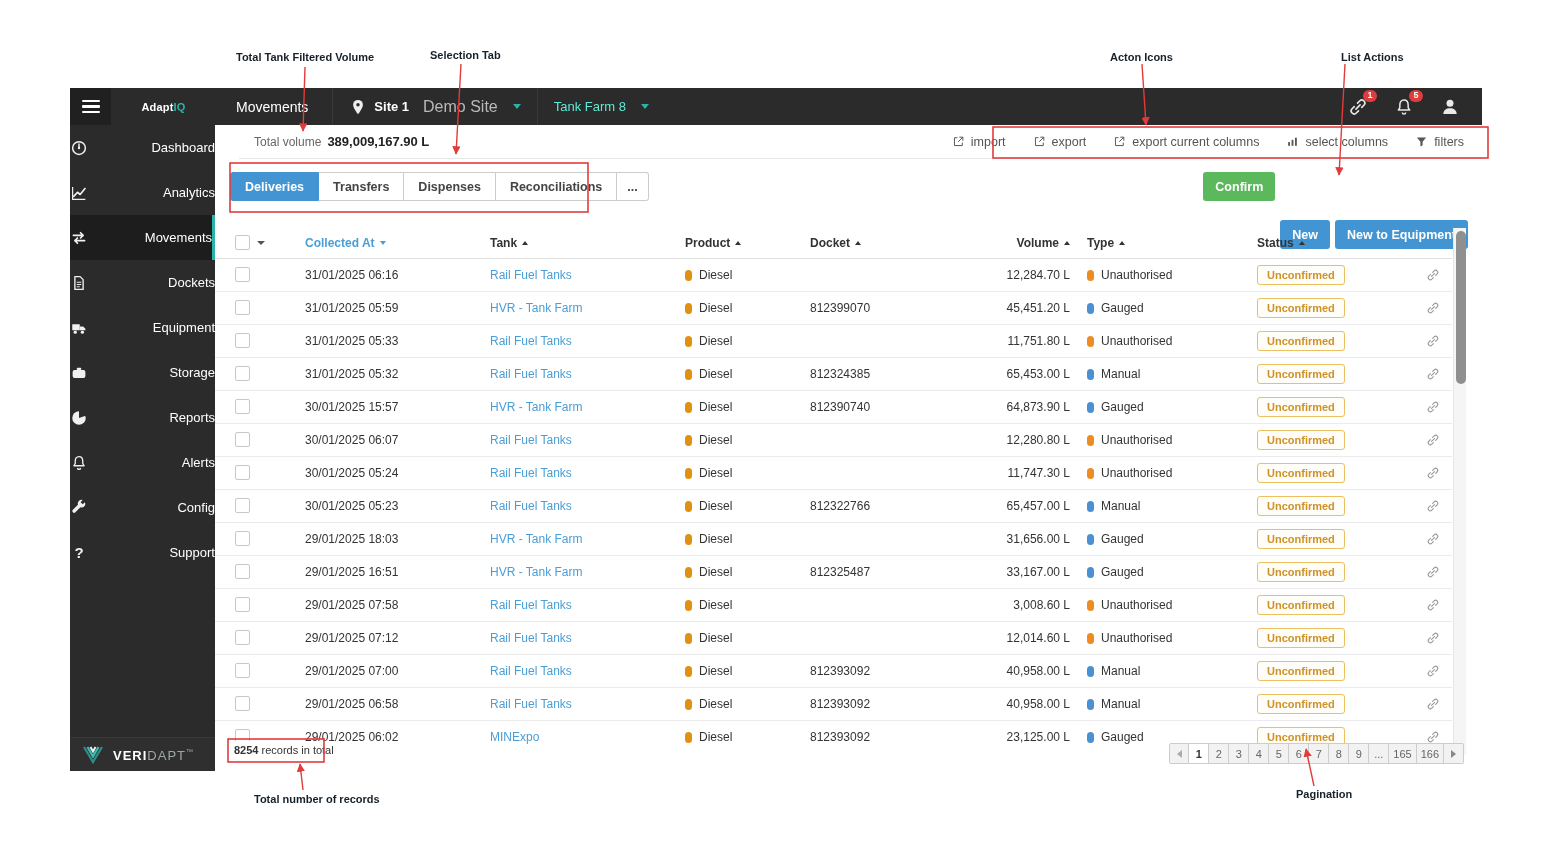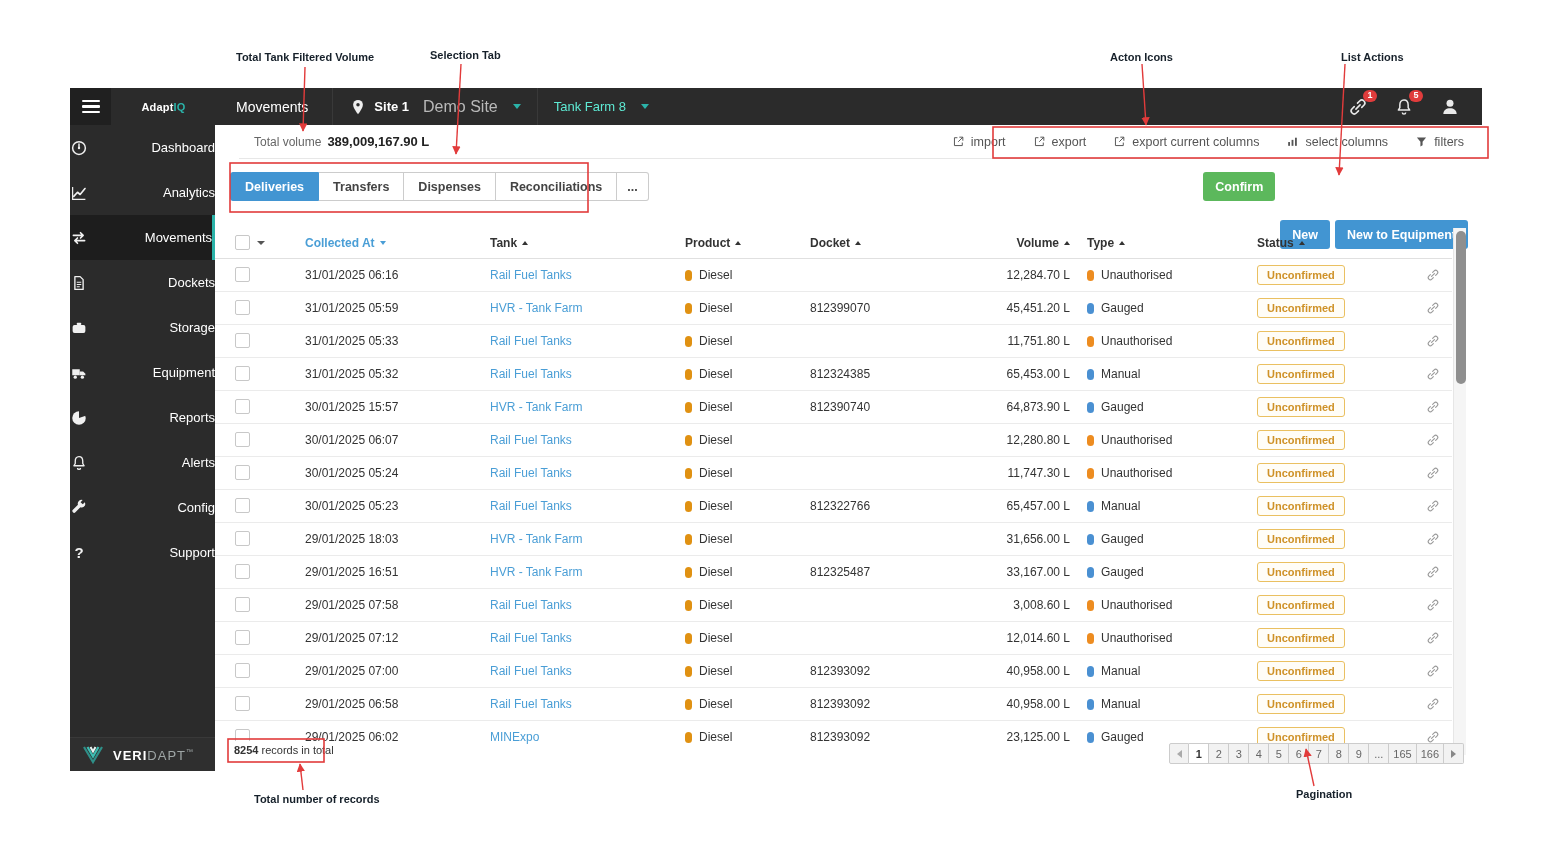--- a/index.html
+++ b/index.html
@@ -251,32 +251,32 @@
           <span class="side-ic">
             <svg viewBox="0 0 24 24" class="ic">
               <use href="#i-doc" xlink:href="#i-doc"></use>
             </svg>
           </span>
           <span>Dockets</span>
         </div>
         <div class="side-item">
           <span class="side-ic">
             <svg viewBox="0 0 24 24" class="ic">
+              <use href="#i-truck" xlink:href="#i-truck"></use>
+            </svg>
+          </span>
+          <span>Equipment</span>
+        </div>
+        <div class="side-item">
+          <span class="side-ic">
+            <svg viewBox="0 0 24 24" class="ic">
               <use href="#i-tank" xlink:href="#i-tank"></use>
             </svg>
           </span>
           <span>Storage</span>
-        </div>
-        <div class="side-item">
-          <span class="side-ic">
-            <svg viewBox="0 0 24 24" class="ic">
-              <use href="#i-truck" xlink:href="#i-truck"></use>
-            </svg>
-          </span>
-          <span>Equipment</span>
         </div>
         <div class="side-item">
           <span class="side-ic">
             <svg viewBox="0 0 24 24" class="ic">
               <use href="#i-pie" xlink:href="#i-pie"></use>
             </svg>
           </span>
           <span>Reports</span>
         </div>
         <div class="side-item">

